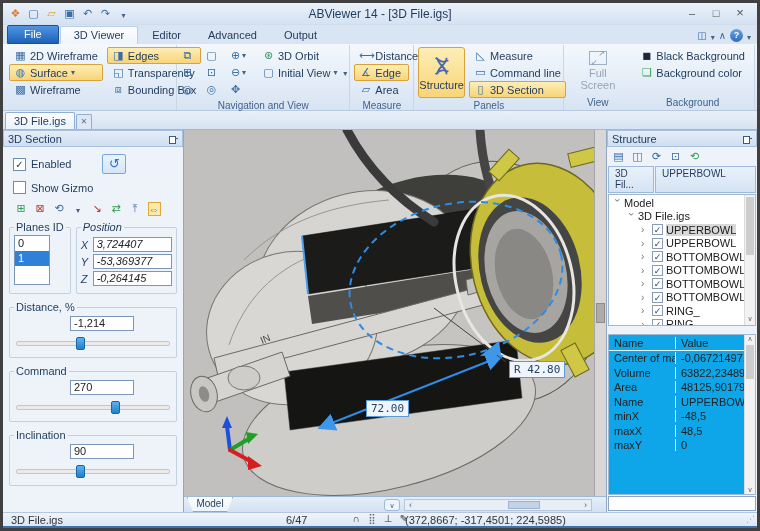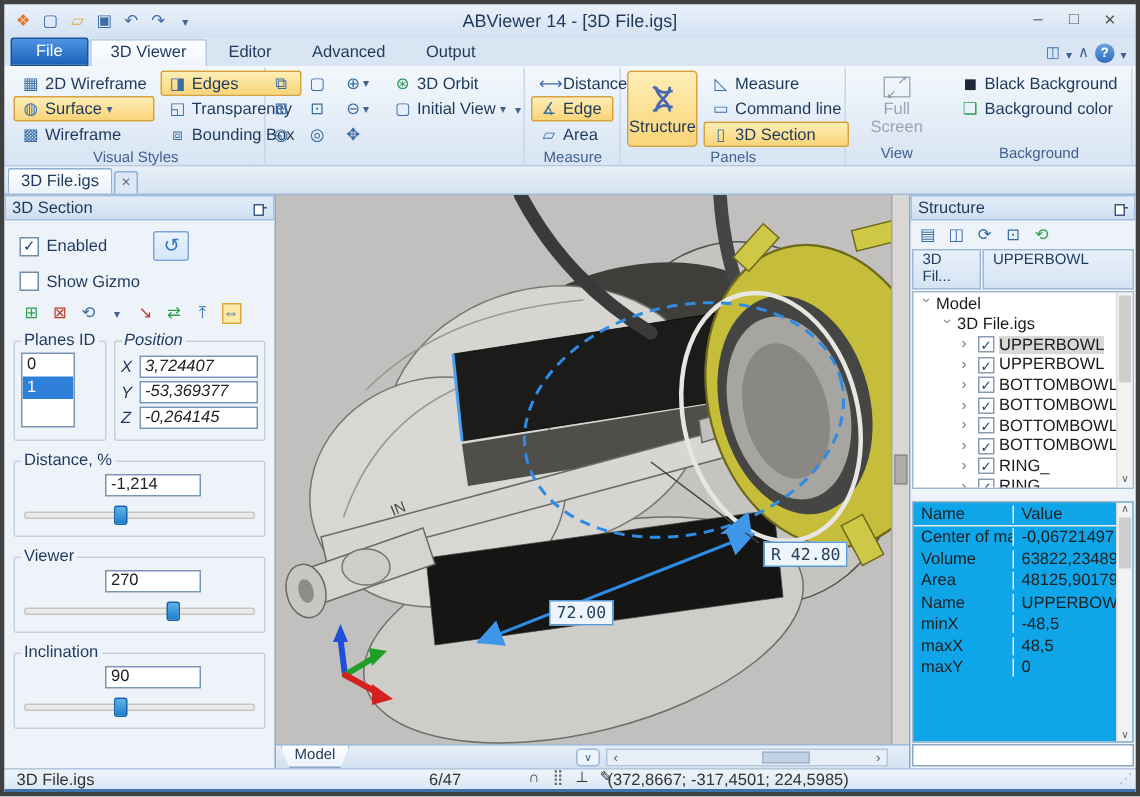--- a/index.html
+++ b/index.html
@@ -275,21 +275,20 @@
             <span>Transparency</span>
 
           </div>
 
           <div class="rbtn">
             <span class="ric" data-icon="bounding-box-icon"></span>
             <span>Bounding Box</span>
 
           </div>
         </div>
-      <div class="rglabel">Visual Styles</div>
     </div>
 
     <div class="rgroup" style="width:176px">
       <div class="rgbody navbody">
         <div class="navgrid">
 
             <span class="nico">
               <span class="ric" data-icon="copy-view-icon"></span>
 
             </span>
@@ -343,20 +342,21 @@
             </div>
 
             <div class="rbtn">
               <span class="ric" data-icon="initial-view-icon"></span>
               <span>Initial View</span>
               <span class="dd">▾</span>
             </div>
           </div>
         <span class="dd navdd">▾</span>
       </div>
+      <div class="rglabel">Navigation and View</div>
     </div>
 
     <div class="rgroup" style="width:64px">
       <div class="rgbody colbtns">
 
           <div class="rbtn">
             <span class="ric" data-icon="distance-icon"></span>
             <span>Distance</span>
           </div>
 
@@ -498,21 +498,21 @@
 
             <fieldset class="fs slfs">
               <legend>Distance, %</legend>
               <div class="fld slfld">-1,214</div>
               <div class="sltrack">
                 <div class="slthumb" style="left:42%"></div>
               </div>
             </fieldset>
 
             <fieldset class="fs slfs">
-              <legend>Viewer</legend>
+              <legend>Command</legend>
               <div class="fld slfld">270</div>
               <div class="sltrack">
                 <div class="slthumb" style="left:65%"></div>
               </div>
             </fieldset>
 
             <fieldset class="fs slfs">
               <legend>Inclination</legend>
               <div class="fld slfld">90</div>
               <div class="sltrack">

